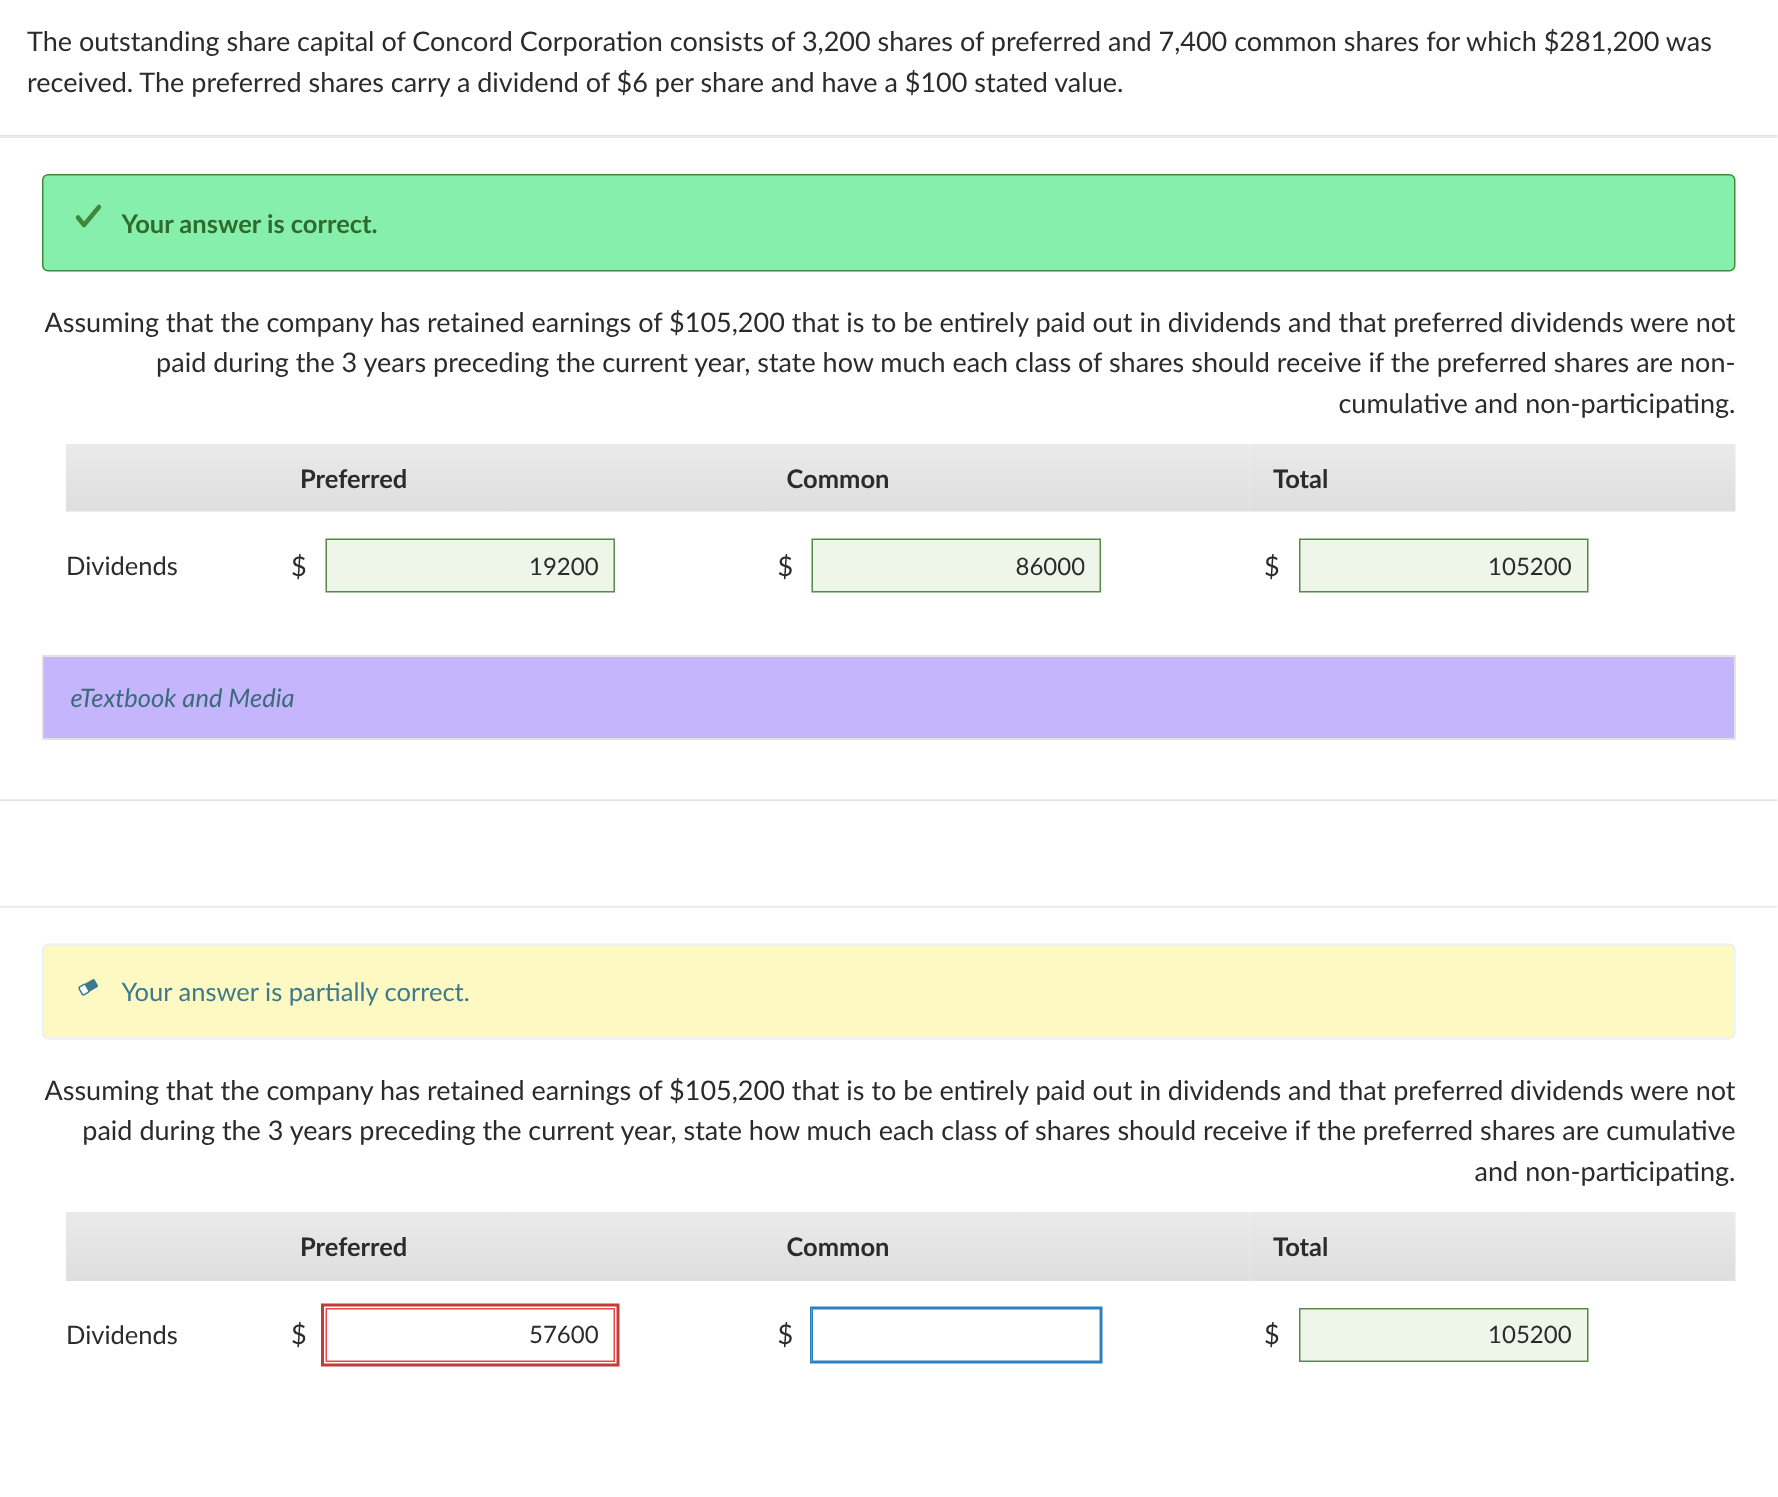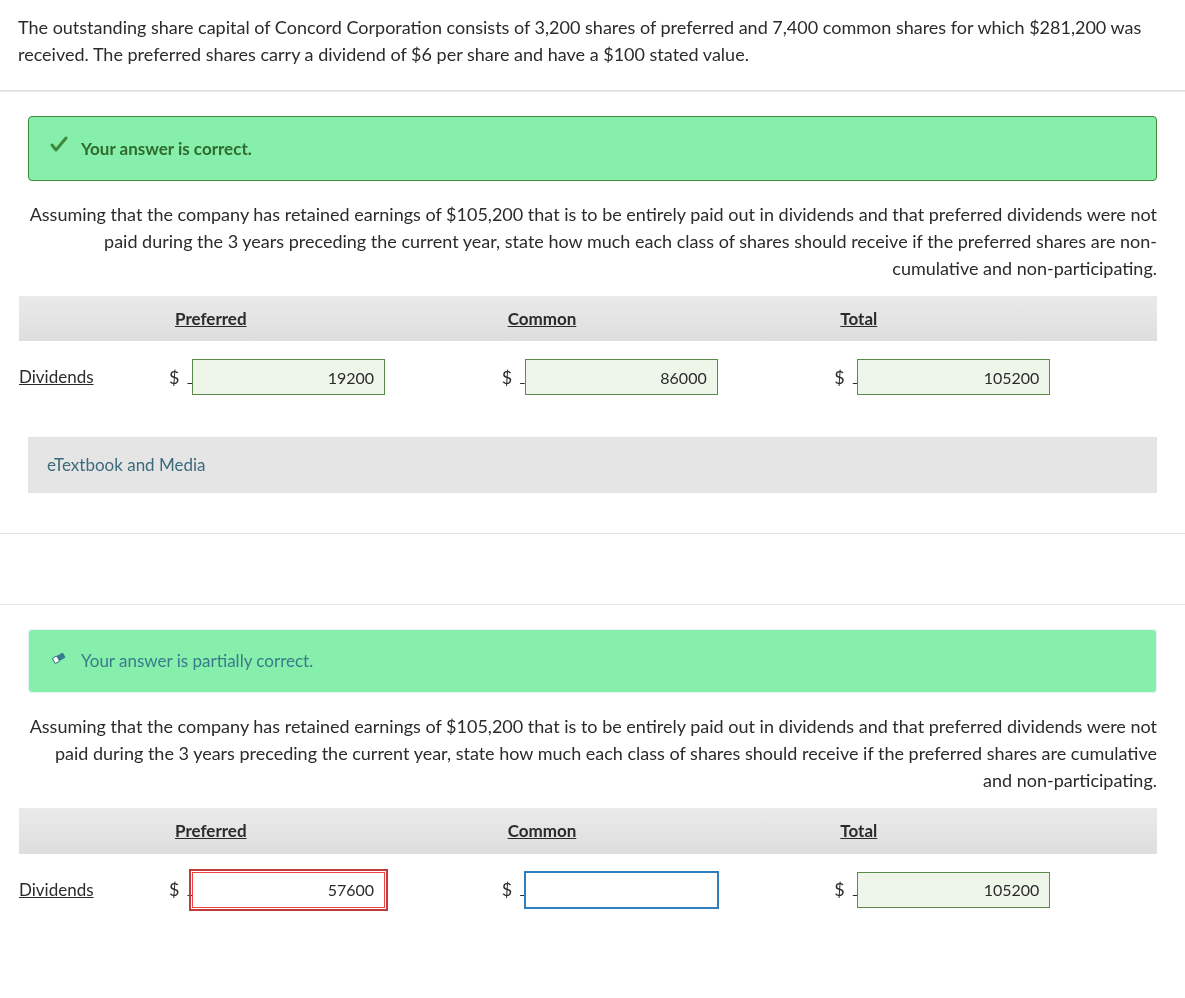--- a/index.html
+++ b/index.html
@@ -31,33 +31,32 @@
     gap: 12px;
     font-size: 17px;
   }
   .alert-success {
     background: #86efac;
     border: 1px solid #3e8a3a;
     color: #2f6b2c;
     font-weight: bold;
   }
   .alert-partial {
-    background: #86efac;
+    background: #fef9c3;
     border: 1px solid #e4f1f6;
     color: #3a7a8c;
   }
   .alert svg { flex-shrink: 0; }
   .question {
     padding: 12px 28px 14px 28px;
     color: #2b2b2b;
     text-align: right;
   }
   .table-zone {
-    padding: 0 28px 0 19px;
-    text-decoration: underline;
+    padding: 0 28px 0 44px;
   }
   .div-table {
     width: 100%;
     border-collapse: collapse;
     table-layout: fixed;
   }
   .thead-row td {
     background: linear-gradient(to bottom, #eaeaea, #dedede);
     font-weight: 700;
     padding: 10px 16px;
@@ -104,25 +103,26 @@
     border: 1px solid #ef4444;
   }
   input.focused {
     border: 1px solid #2f7fbf;
     box-shadow: 0 0 0 1px #2f7fbf;
   }
   .etext-wrap {
     padding: 24px 28px 0 28px;
   }
   .etext {
-    background: #e5e5e5;
+    background: #c4b5fd;
     border: 1px solid #e3e3e3;
     padding: 14px 18px;
     color: #3b6a7a;
     font-size: 17px;
+    font-style: italic;
   }
   .spacer-lg { height: 70px; }
   hr.faint { border: none; border-top: 1px solid #e8e8e8; }
 </style>
 </head>
 <body>
 
 <div class="intro">
   <p>The outstanding share capital of Concord Corporation consists of 3,200 shares of preferred and 7,400 common shares for which $281,200 was received. The preferred shares carry a dividend of $6 per share and have a $100 stated value.</p>
 </div>

